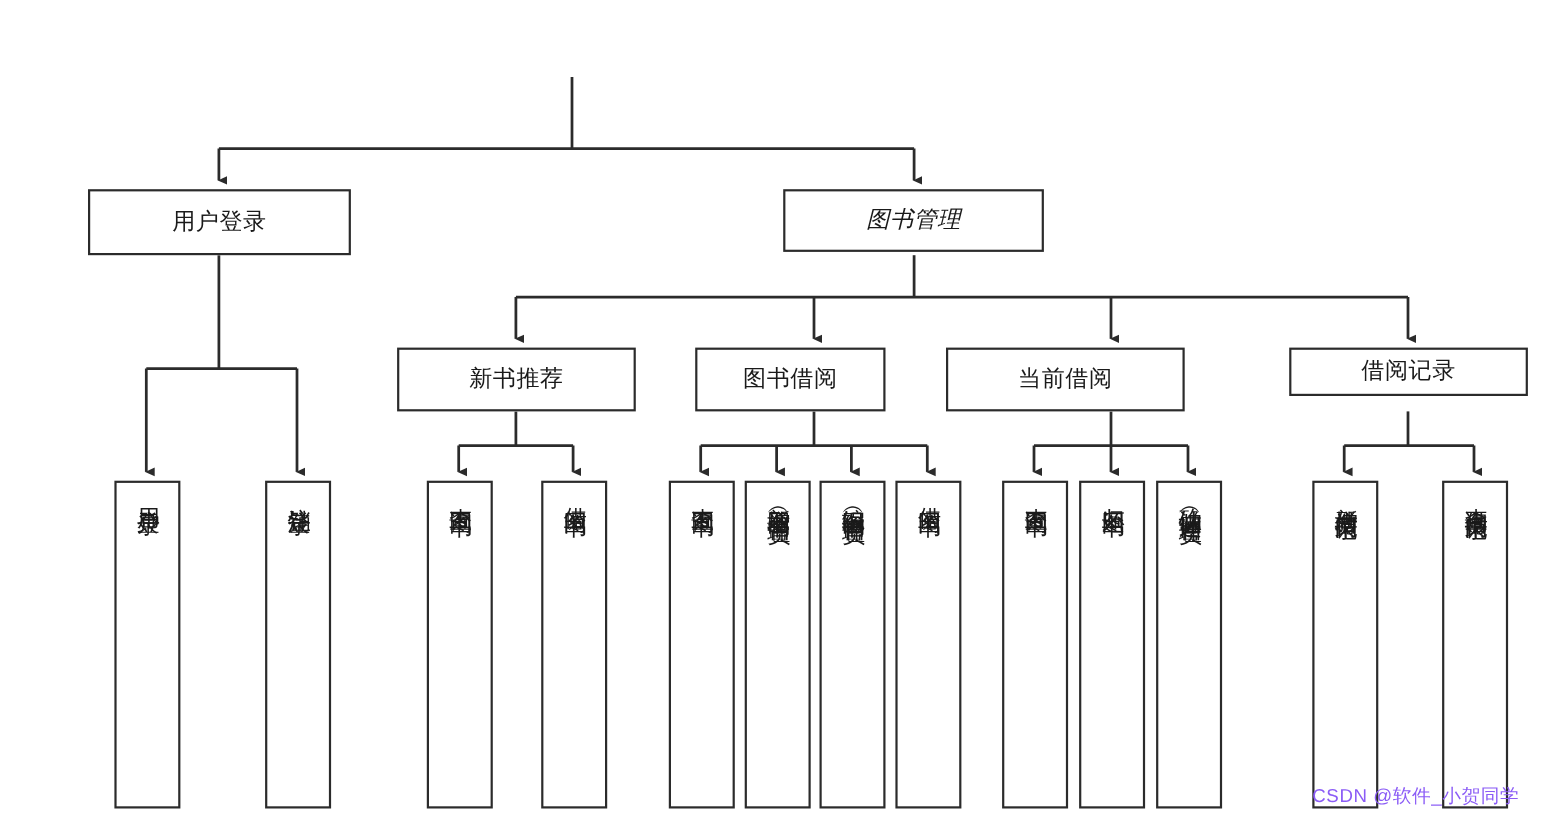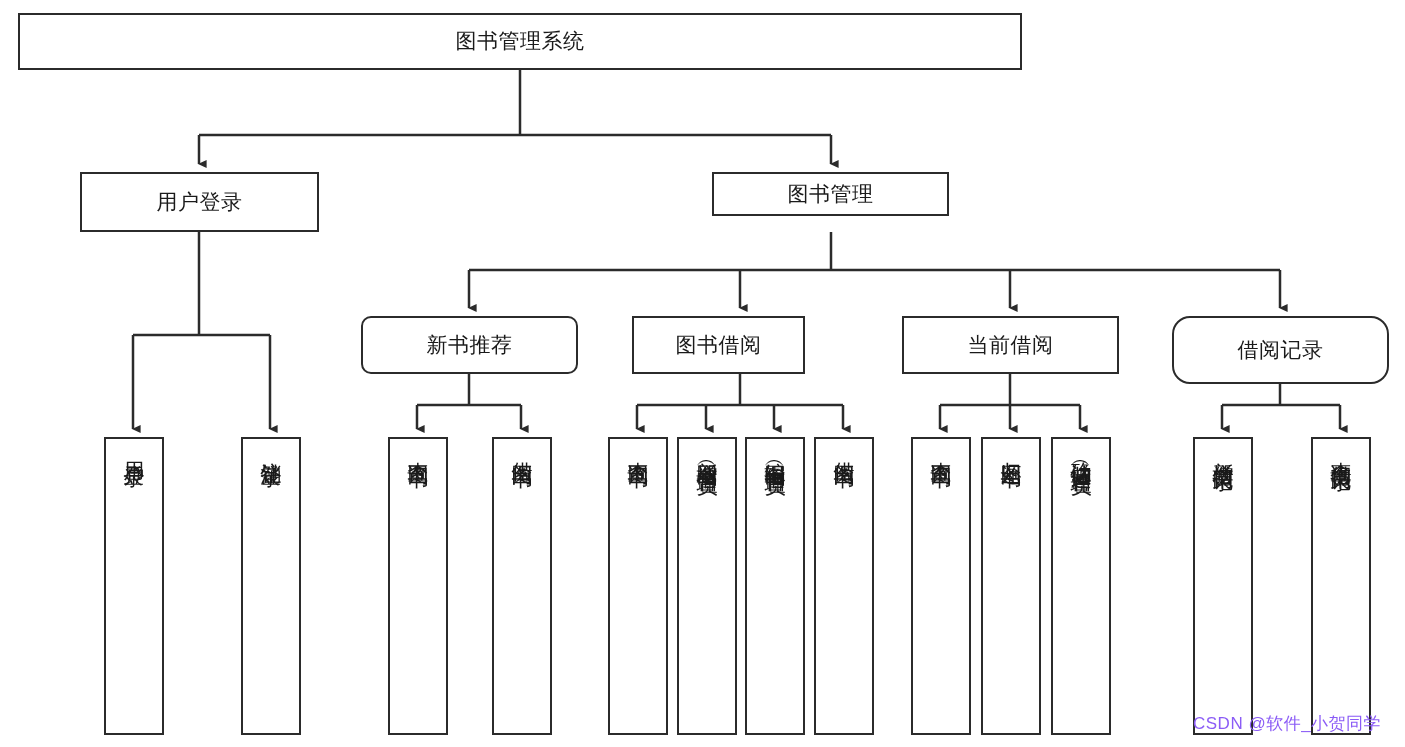--- a/index.html
+++ b/index.html
@@ -121,41 +121,38 @@
       <path d="M 1010 405 L 1010 429" marker-end="url(#arrow)"></path>
       <path d="M 1080 405 L 1080 429" marker-end="url(#arrow)"></path>
 
       <path d="M 1280 374 L 1280 405"></path>
       <path d="M 1222 405 L 1340 405"></path>
       <path d="M 1222 405 L 1222 429" marker-end="url(#arrow)"></path>
       <path d="M 1340 405 L 1340 429" marker-end="url(#arrow)"></path>
     </g>
   </svg>
 
-  <div class="node root horiz" style="left:18px; top:13px; width:1004px; height:57px;">
-    <span class="label">图书管理系统</span>
-  </div>
 
   <div class="node horiz" style="left:80px; top:172px; width:239px; height:60px;">
     <span class="label">用户登录</span>
   </div>
-  <div class="node horiz" style="left:712px; top:172px; width:237px; height:44px;">
+  <div class="node horiz" style="left:712px; top:172px; width:237px; height:57px;font-style:italic;">
     <span class="label">图书管理</span>
   </div>
 
-  <div class="node horiz" style="left:361px; top:316px; width:217px; height:58px;border-radius:10px;">
+  <div class="node horiz" style="left:361px; top:316px; width:217px; height:58px;">
     <span class="label">新书推荐</span>
   </div>
   <div class="node horiz" style="left:632px; top:316px; width:173px; height:58px;">
     <span class="label">图书借阅</span>
   </div>
-  <div class="node horiz" style="left:902px; top:316px; width:217px; height:58px;">
+  <div class="node horiz" style="left:860px; top:316px; width:217px; height:58px;">
     <span class="label">当前借阅</span>
   </div>
-  <div class="node horiz" style="left:1172px; top:316px; width:217px; height:68px;border-radius:18px;">
+  <div class="node horiz" style="left:1172px; top:316px; width:217px; height:44px;">
     <span class="label">借阅记录</span>
   </div>
 
   <div class="node vert" style="left:104px; top:437px; width:60px; height:298px;">
     <span class="label">用户登录</span>
   </div>
   <div class="node vert" style="left:241px; top:437px; width:60px; height:298px;">
     <span class="label">注销登录</span>
   </div>
 

